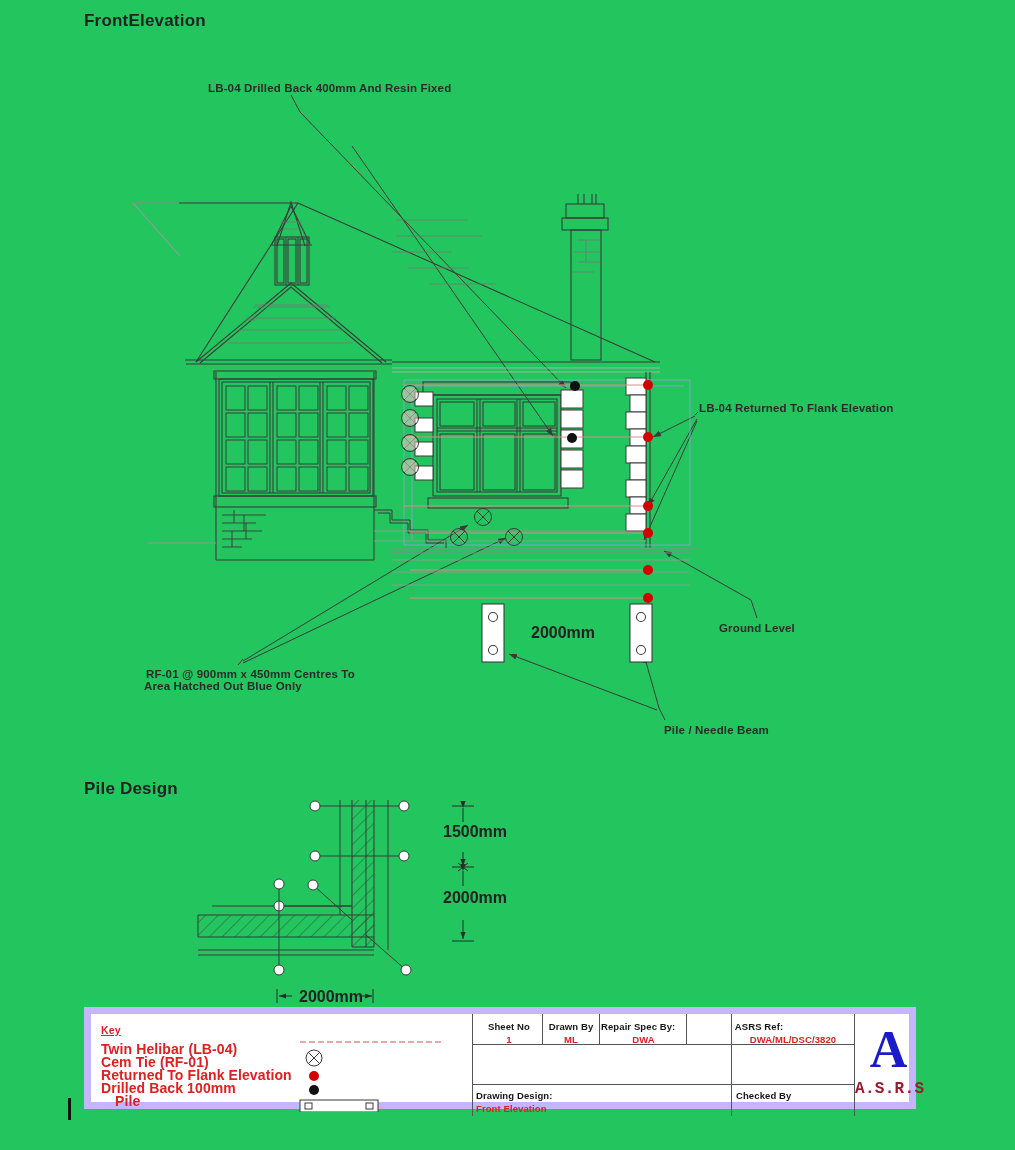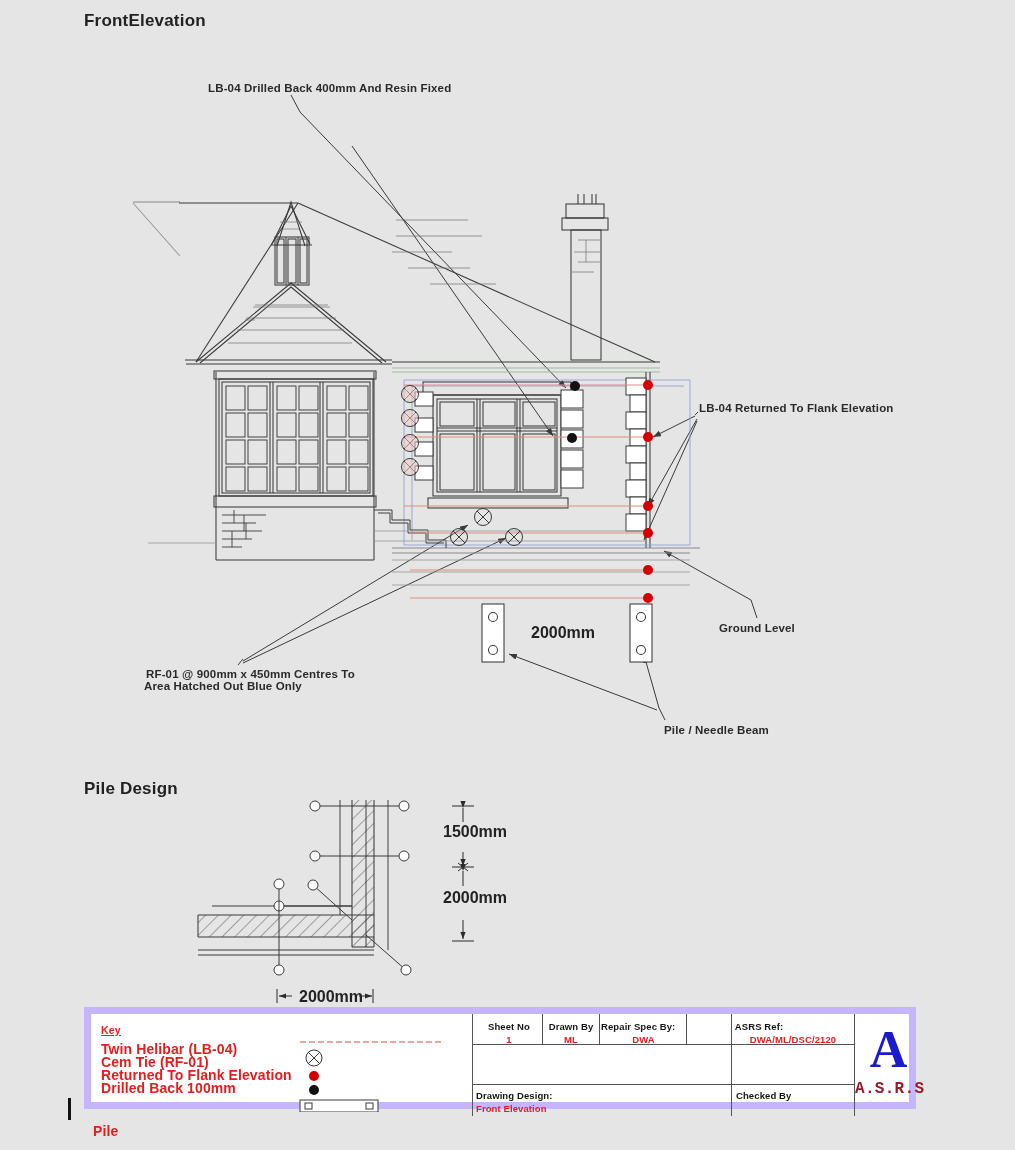--- a/index.html
+++ b/index.html
@@ -9,21 +9,21 @@
     background: #ffffff;
   }
   body {
     font-family: "Liberation Sans", sans-serif;
     color: #1a1a1a;
   }
   #page {
     position: relative;
     width: 1015px;
     height: 1150px;
-    background: #e5e5e5;
+    background: #22c55e;
     overflow: hidden;
   }
   .abs { position: absolute; }
 
   
   .section-title {
     font-size: 17px;
     font-weight: 600;
     color: #222222;
     letter-spacing: .2px;
@@ -546,21 +546,21 @@
 
     <div class="tb-line" style="left:381px; top:30px; width:382px; height:1px;"></div>
     <div class="tb-line" style="left:381px; top:70px; width:382px; height:1px;"></div>
 
     <div class="abs key-title" style="left:10px; top:10px;">Key</div>
 
     <div class="abs key-item" style="left:10px; top:27px;">Twin Helibar (LB-04)</div>
     <div class="abs key-item" style="left:10px; top:40px;">Cem Tie (RF-01)</div>
     <div class="abs key-item" style="left:10px; top:53px;">Returned To Flank Elevation</div>
     <div class="abs key-item" style="left:10px; top:66px;">Drilled Back 100mm</div>
-    <div class="abs key-item" style="left:2px; top:79px;margin-top:30px;">Pile</div>
+    <div class="abs key-item" style="left:24px; top:79px;">Pile</div>
 
     <svg class="abs" style="left:205px; top:20px; width:160px; height:78px;" viewBox="0 0 160 78">
 
       <line x1="4" y1="8" x2="148" y2="8" stroke="#e08a8a" stroke-width="1.4" stroke-dasharray="6 3"></line>
 
       <g stroke="#3a3a3a" stroke-width="1" fill="none">
         <circle cx="18" cy="24" r="8"></circle>
         <path d="M12,18 L24,30 M24,18 L12,30"></path>
       </g>
 
@@ -578,21 +578,21 @@
     <div class="tb-cell tb-hdr" style="left:385px; top:7px; width:66px; text-align:center;">Sheet No</div>
     <div class="tb-cell tb-val" style="left:385px; top:20px; width:66px; text-align:center;">1</div>
 
     <div class="tb-cell tb-hdr" style="left:452px; top:7px; width:56px; text-align:center;">Drawn By</div>
     <div class="tb-cell tb-val" style="left:452px; top:20px; width:56px; text-align:center;">ML</div>
 
     <div class="tb-cell tb-hdr" style="left:510px; top:7px; width:112px;">Repair Spec By:</div>
     <div class="tb-cell tb-val" style="left:510px; top:20px; width:85px; text-align:center;">DWA</div>
 
     <div class="tb-cell tb-hdr" style="left:608px; top:7px; width:120px; text-align:center;">ASRS Ref:</div>
-    <div class="tb-cell tb-val" style="left:642px; top:20px; width:120px; text-align:center;">DWA/ML/DSC/2120</div>
+    <div class="tb-cell tb-val" style="left:642px; top:20px; width:120px; text-align:center;">DWA/ML/DSC/3820</div>
 
     <div class="tb-cell tb-hdr" style="left:385px; top:76px;">Drawing Design:</div>
     <div class="tb-cell tb-val" style="left:385px; top:89px;">Front Elevation</div>
 
     <div class="tb-cell tb-hdr" style="left:645px; top:76px;">Checked By</div>
     <div class="tb-cell tb-val" style="left:645px; top:89px;"></div>
 
     <div class="abs" style="left:764px; top:14px; width:67px;">
       <div class="logo-A">A</div>
       <div class="logo-sub" style="margin-top:8px;">A.S.R.S</div>

